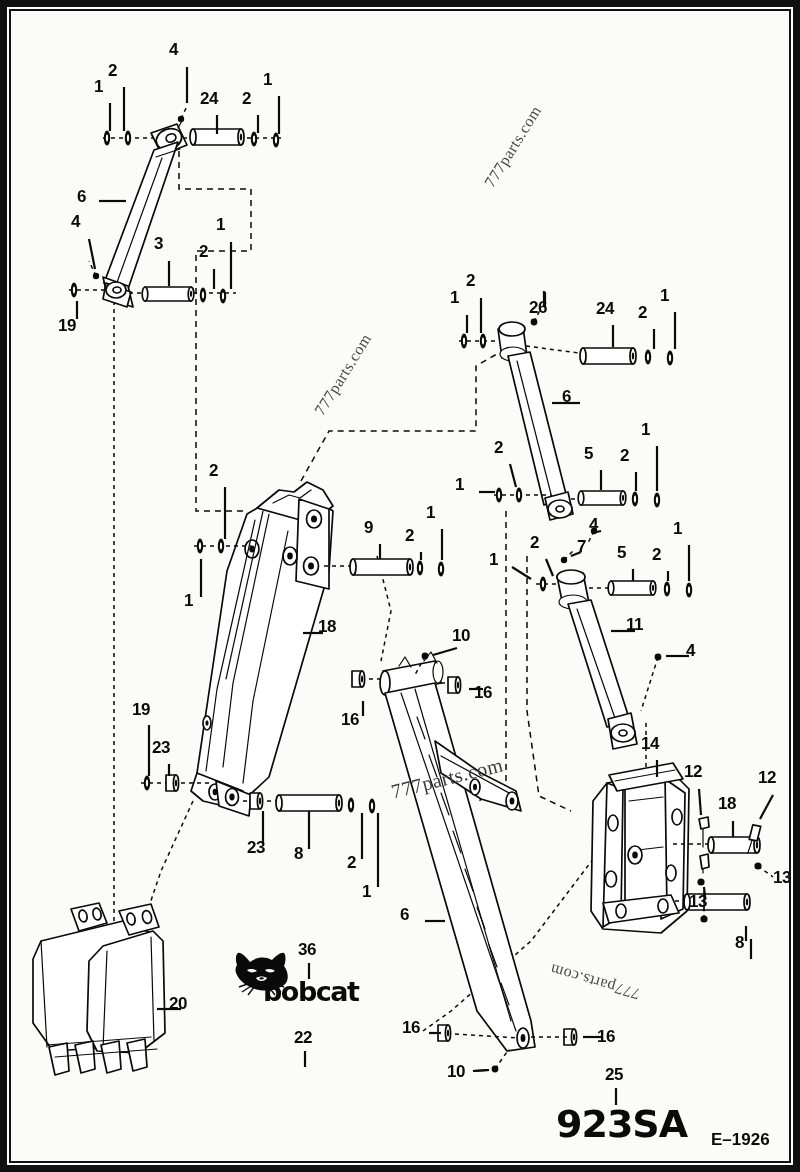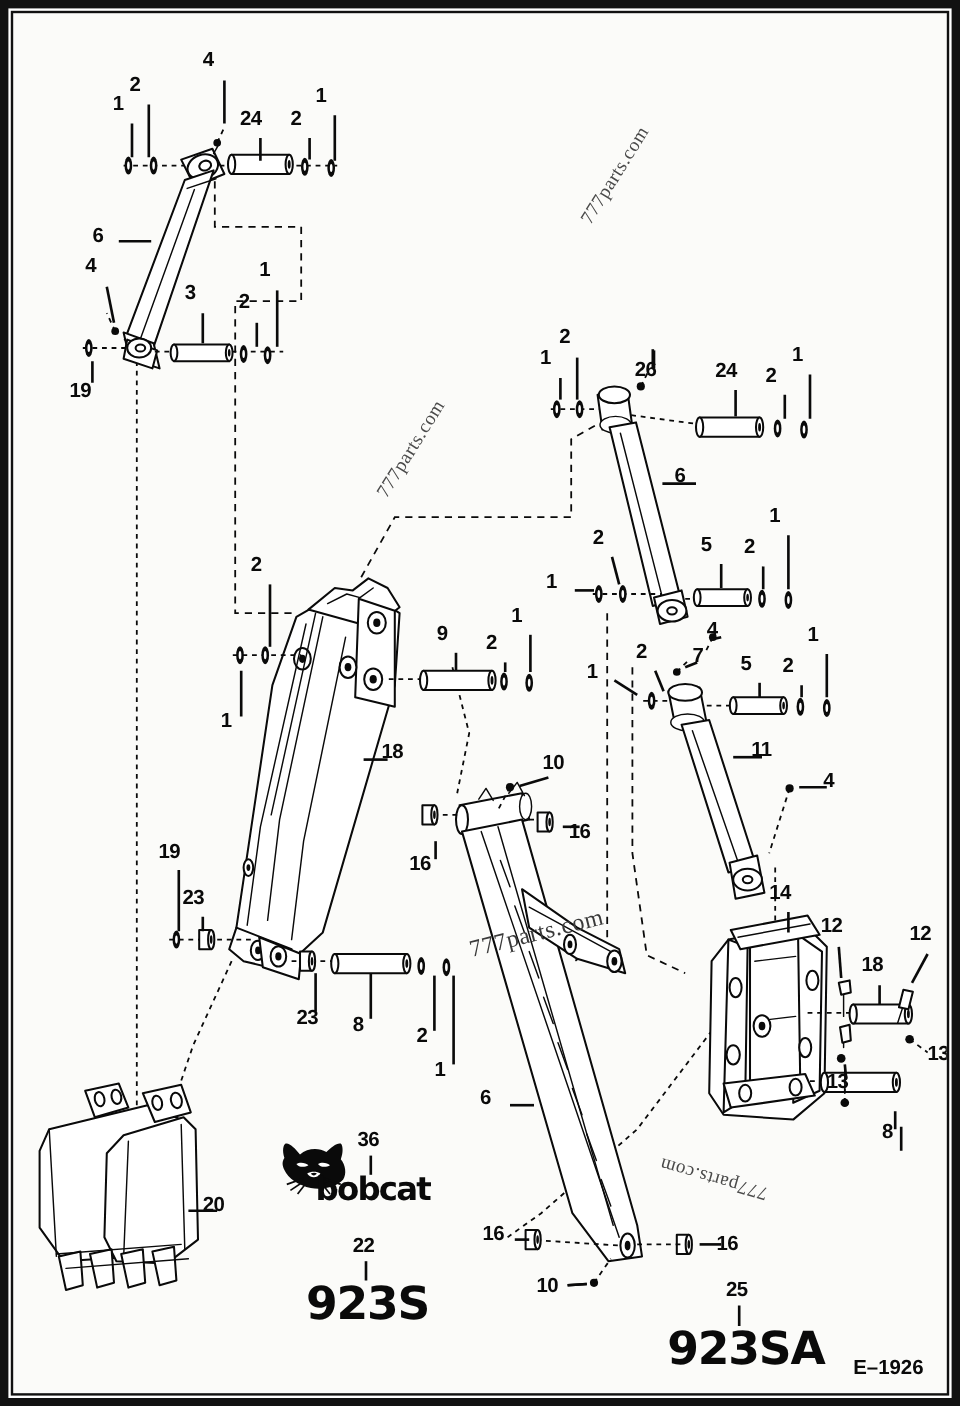--- a/index.html
+++ b/index.html
@@ -611,21 +611,20 @@
         <path stroke="#0a0a0a" stroke-width="1.4" fill="none" d="M24,31 L10,36"></path>
         <path stroke="#0a0a0a" stroke-width="1.4" fill="none" d="M25,33 L13,41"></path>
         <path stroke="#0a0a0a" stroke-width="1.4" fill="none" d="M26,35 L19,44"></path>
         <path stroke="#0a0a0a" stroke-width="1.4" fill="none" d="M41,31 L55,36"></path>
         <path stroke="#0a0a0a" stroke-width="1.4" fill="none" d="M40,33 L52,41"></path>
         <path stroke="#0a0a0a" stroke-width="1.4" fill="none" d="M39,35 L46,44"></path>
       </svg>
     </div>
     <div class="brandword" style="left:252px;top:965px;">bobcat</div>
 
-    <div class="model" style="left:244px;top:1053px;">923S</div>
     <div class="model" style="left:545px;top:1091px;">923SA</div>
 
     <div class="dwgno" style="left:700px;top:1119px;">E–1926</div>
 
     <div id="callout-layer">
         <div class="num" style="left: 83px; top: 67px;">1</div>
         <div class="num" style="left: 97px; top: 51px;">2</div>
         <div class="num" style="left: 158px; top: 30px;">4</div>
         <div class="num" style="left: 189px; top: 79px;">24</div>
         <div class="num" style="left: 231px; top: 79px;">2</div>

